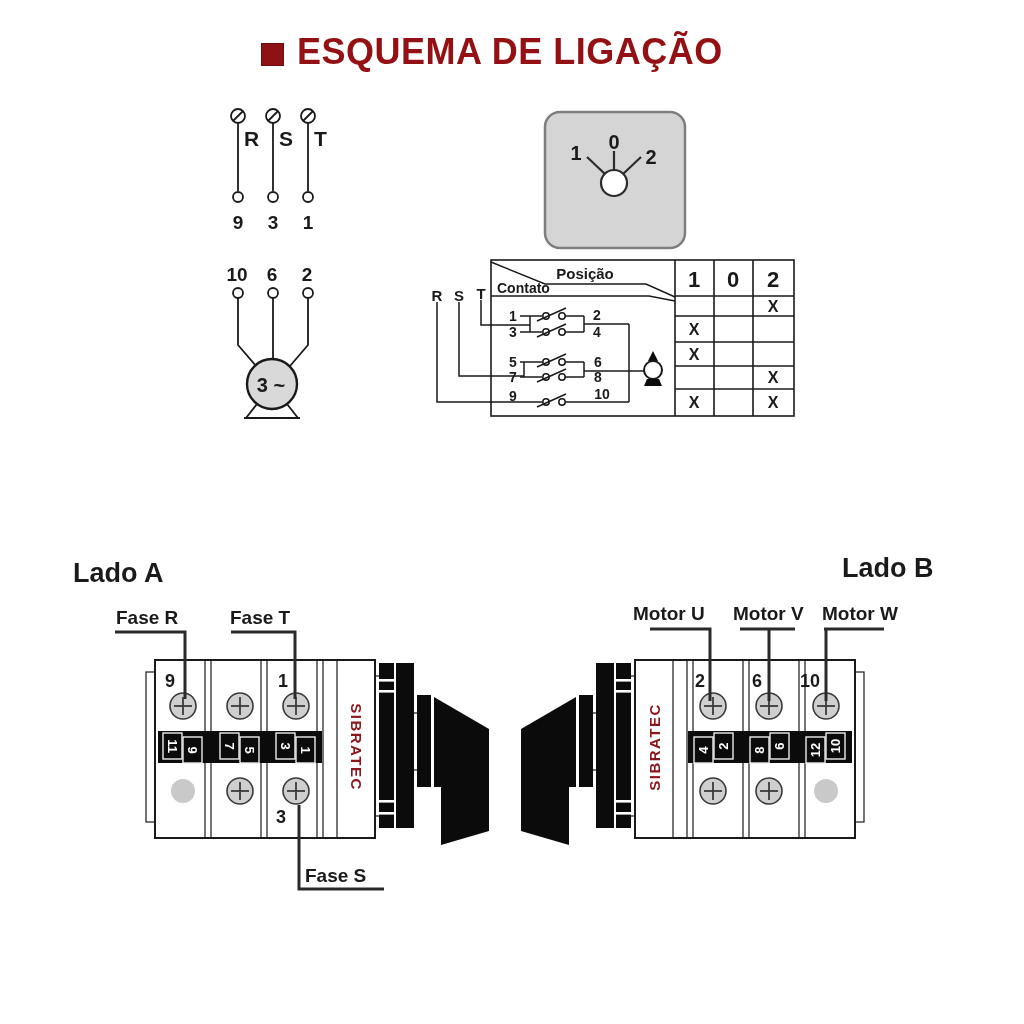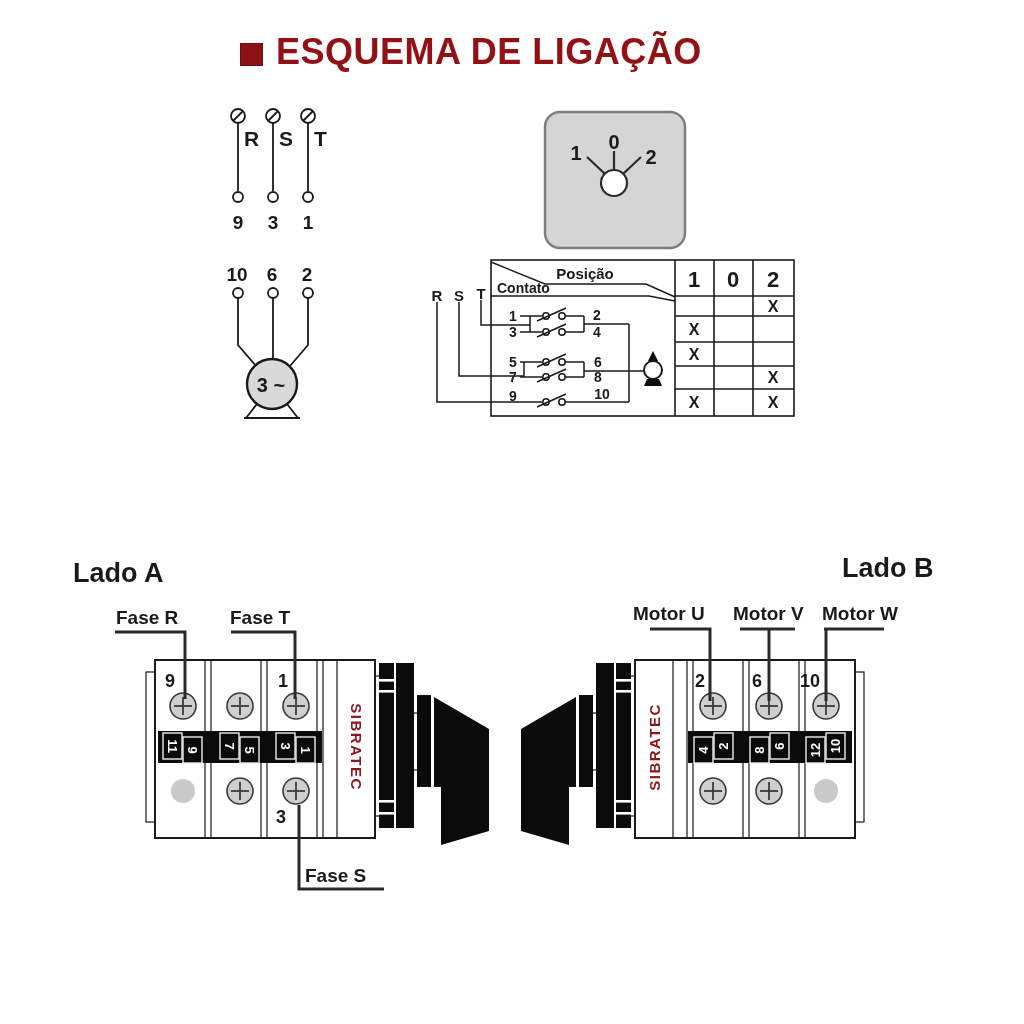--- a/index.html
+++ b/index.html
@@ -1,18 +1,18 @@
 <!DOCTYPE html>
 <html><head>
 <meta charset="utf-8">
 <style>
   html,body{margin:0;padding:0;background:#ffffff;}
   body{width:1024px;height:1024px;position:relative;overflow:hidden;
        font-family:"Liberation Sans",sans-serif;}
-  .title-row{position:absolute;left:240px;top:34px;display:flex;align-items:center;gap:13px;}
+  .title-row{position:absolute;left:261px;top:34px;display:flex;align-items:center;gap:13px;}
   .title-bullet{width:21px;height:21px;background:#8e1114;border:1px solid #6d0d10;margin-top:4px;}
   .title-text{font-size:36px;font-weight:bold;color:#931114;letter-spacing:.5px;line-height:1;margin:0;}
   svg{position:absolute;overflow:visible;}
   #svg-circuit{left:190px;top:95px;}
   #svg-control{left:420px;top:95px;}
   #svg-lados{left:55px;top:540px;}
   text{font-family:"Liberation Sans",sans-serif;font-weight:bold;fill:#1a1a1a;}
   .mid{text-anchor:middle;dominant-baseline:central;}
   .ln{stroke:#1a1a1a;stroke-width:1.8;fill:none;}
   .thin{stroke:#1a1a1a;stroke-width:1.5;fill:none;}

